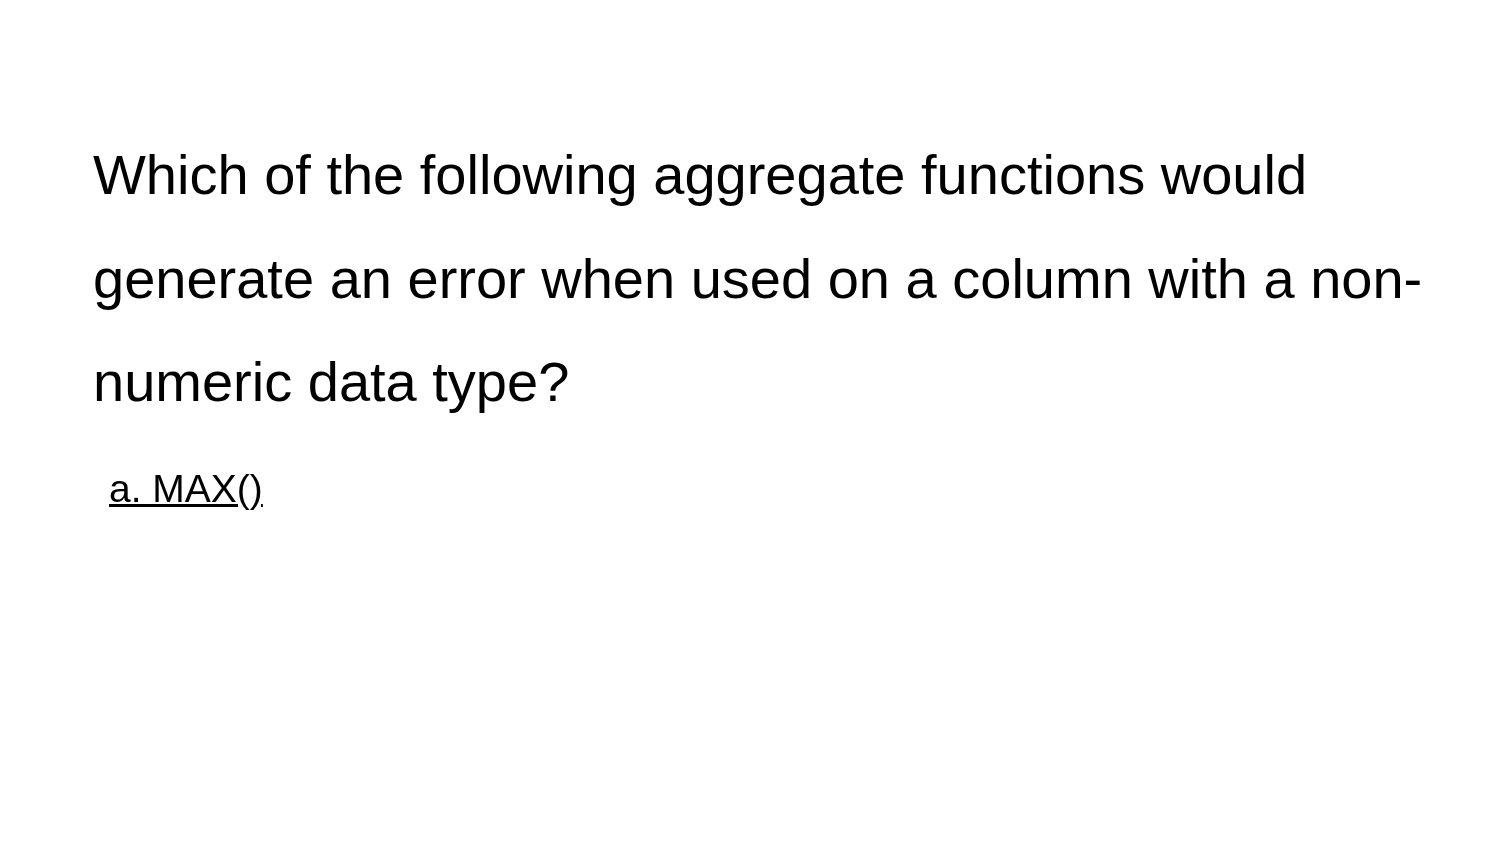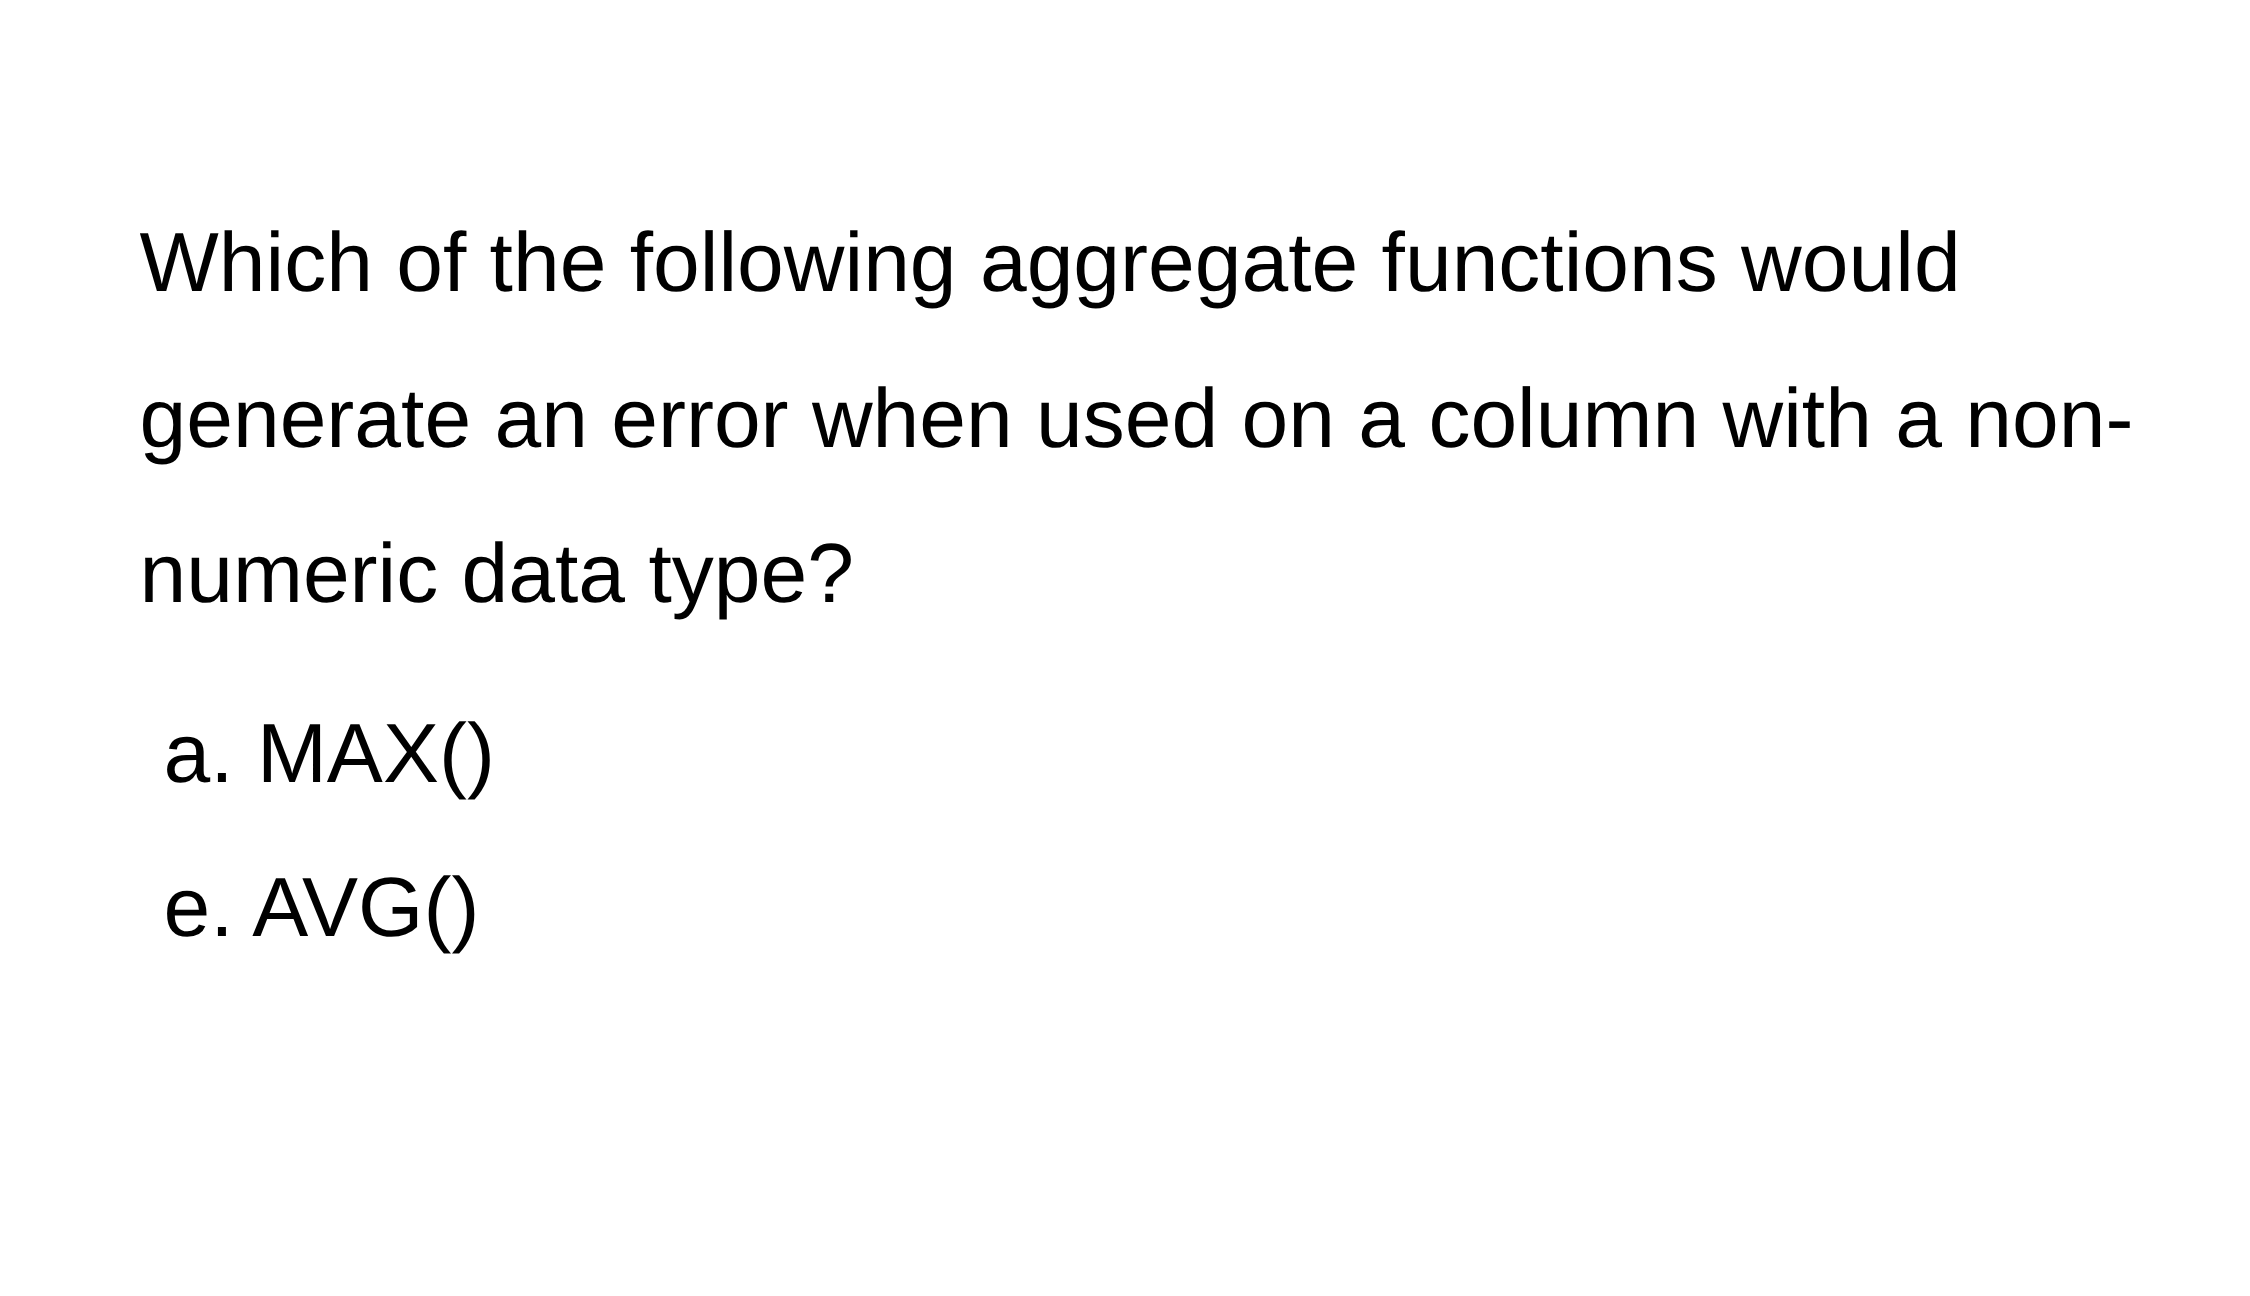--- a/index.html
+++ b/index.html
@@ -15,30 +15,30 @@
       color: #000000;
       padding: 75px 45px 45px 45px;
     }
     .question {
       font-size: 56px;
       line-height: 1.85;
       font-weight: 400;
       margin-bottom: 25px;
     }
     .options {
-      font-size: 56px;
+      font-size: 39px;
       line-height: 1.55;
       font-weight: 400;
+      text-decoration: underline;
     }
     .option {
       display: block;
       margin-bottom: 2px;
     }
   </style>
 </head>
 <body>
 
 <div class="question">Which of the following aggregate functions would generate an error when used on a column with a non-numeric data type?</div>
 
 <div class="options">
   <span class="option">a. MAX()</span>
-  <span class="option">e. AVG()</span>
 </div>
 
 </body></html>

